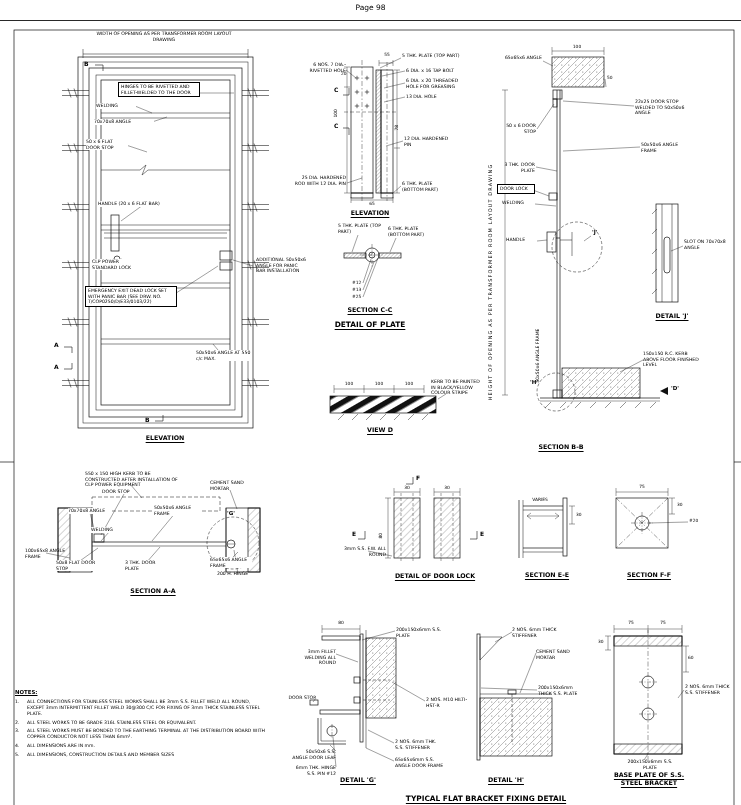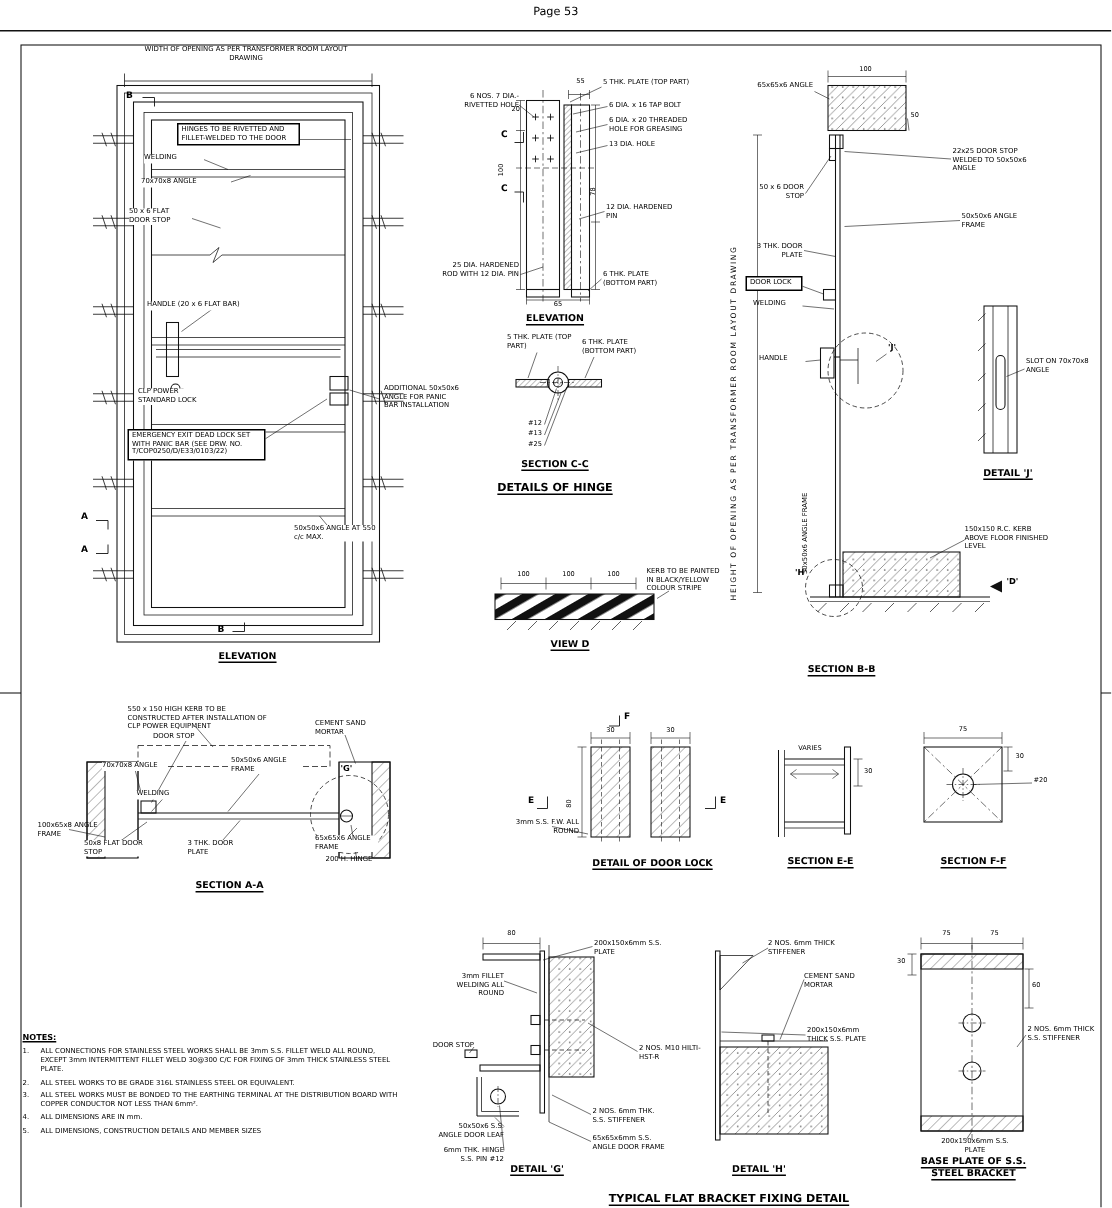--- a/index.html
+++ b/index.html
@@ -411,21 +411,21 @@
     <line x1="686" y1="646" x2="686" y2="672" stroke-width="0.4"></line>
     <line x1="683" y1="646" x2="689" y2="646" stroke-width="0.4"></line>
         <line x1="683" y1="672" x2="689" y2="672" stroke-width="0.4"></line>
     <g stroke-width="0.4">
       <line x1="684" y1="690" x2="678" y2="698"></line>
       <line x1="644" y1="760" x2="648" y2="754"></line>
     </g>
   </g>
 </svg>
 
-<div class="pghdr" style="left:0;top:3px;width:741px;text-align:center;">Page 53</div>
+<div class="pghdr" style="left:0;top:3px;width:741px;text-align:center;">Page 98</div>
 
 <div class="lbl c bg" style="left:96px;top:31px;width:136px;">WIDTH OF OPENING AS PER TRANSFORMER ROOM LAYOUT DRAWING</div>
 <div class="lbl mk" style="left:84px;top:60px;">B</div>
 <div class="lbl boxed" style="left:118px;top:82px;width:76px;">HINGES TO BE RIVETTED AND FILLET-WELDED TO THE DOOR</div>
 <div class="lbl bg" style="left:96px;top:103px;width:40px;">WELDING</div>
 <div class="lbl bg" style="left:94px;top:119px;width:60px;">70x70x8 ANGLE</div>
 <div class="lbl bg" style="left:86px;top:139px;width:42px;">50 x 6 FLAT DOOR STOP</div>
 <div class="lbl bg" style="left:98px;top:201px;width:88px;">HANDLE (20 x 6 FLAT BAR)</div>
 <div class="lbl bg" style="left:92px;top:259px;width:46px;">CLP POWER STANDARD LOCK</div>
 <div class="lbl" style="left:256px;top:257px;width:50px;">ADDITIONAL 50x50x6 ANGLE FOR PANIC BAR INSTALLATION</div>
@@ -452,21 +452,21 @@
 <div class="lbl dim vert" style="left:399px;top:125px;">78</div>
 <div class="lbl dim c" style="left:364px;top:201px;width:16px;">65</div>
 <div class="lbl title c" style="left:338px;top:209px;width:64px;">ELEVATION</div>
 
 <div class="lbl" style="left:338px;top:223px;width:46px;">5 THK. PLATE (TOP PART)</div>
 <div class="lbl" style="left:388px;top:226px;width:46px;">6 THK. PLATE (BOTTOM PART)</div>
 <div class="lbl dim" style="left:352px;top:280px;">#12</div>
 <div class="lbl dim" style="left:352px;top:287px;">#13</div>
 <div class="lbl dim" style="left:352px;top:294px;">#25</div>
 <div class="lbl title c" style="left:340px;top:306px;width:60px;">SECTION C-C</div>
-<div class="lbl title title-lg c" style="left:330px;top:320px;width:80px;">DETAILS OF HINGE</div>
+<div class="lbl title title-lg c" style="left:330px;top:320px;width:80px;">DETAIL OF PLATE</div>
 
 <div class="lbl dim c" style="left:337px;top:381px;width:24px;">100</div>
 <div class="lbl dim c" style="left:367px;top:381px;width:24px;">100</div>
 <div class="lbl dim c" style="left:397px;top:381px;width:24px;">100</div>
 <div class="lbl" style="left:431px;top:379px;width:54px;">KERB TO BE PAINTED IN BLACK/YELLOW COLOUR STRIPE</div>
 <div class="lbl title c" style="left:352px;top:426px;width:56px;">VIEW D</div>
 
 <div class="lbl r" style="left:496px;top:55px;width:46px;">65x65x6 ANGLE</div>
 <div class="lbl dim c" style="left:564px;top:44px;width:26px;">100</div>
 <div class="lbl dim" style="left:607px;top:75px;">50</div>

